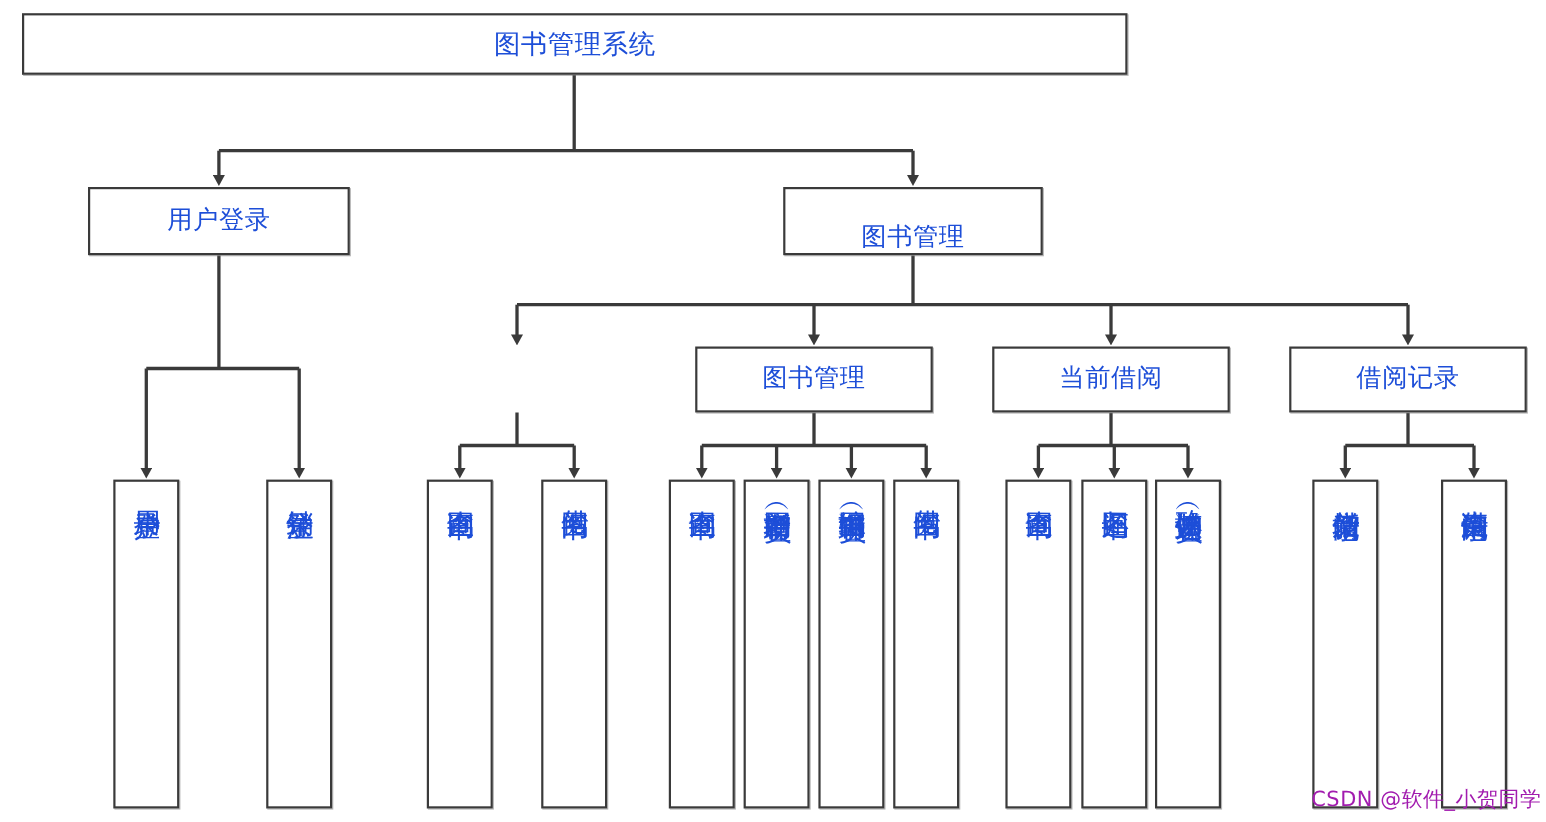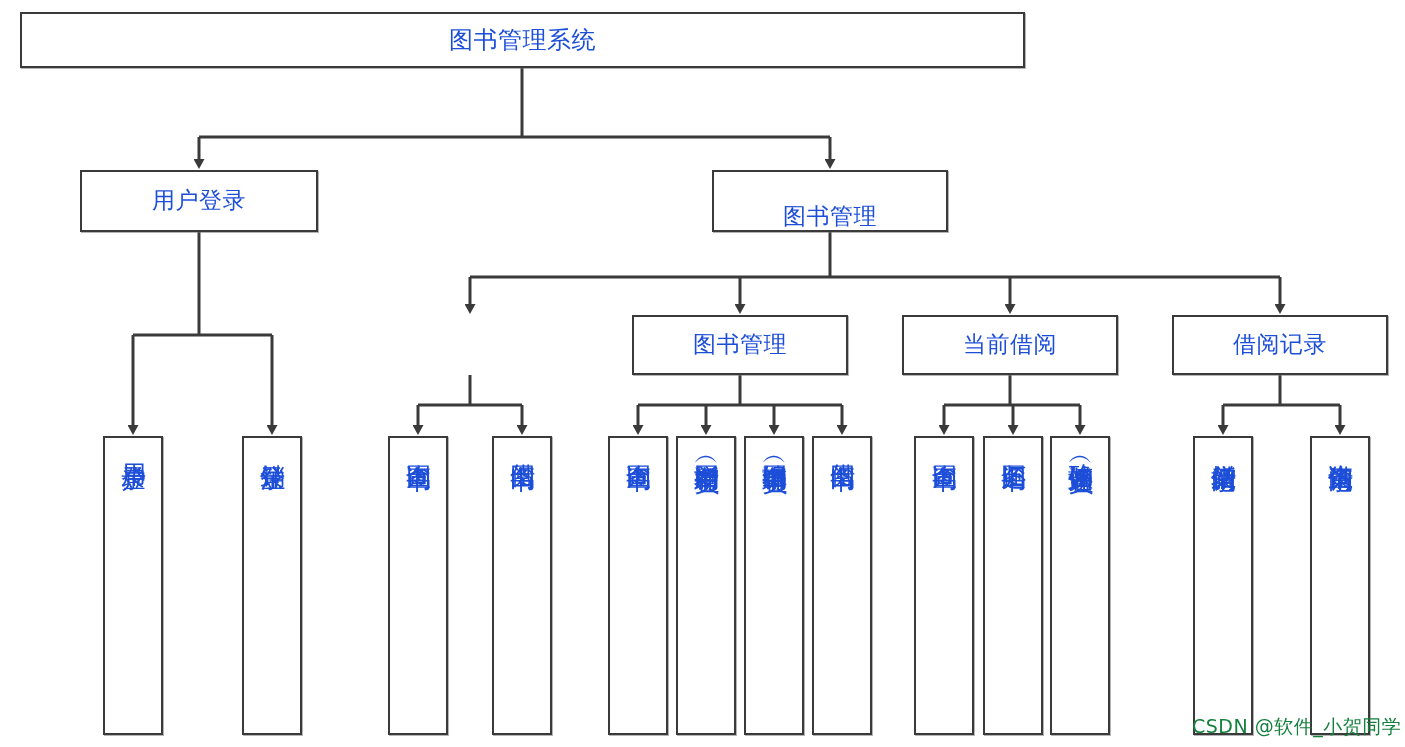--- a/index.html
+++ b/index.html
@@ -60,21 +60,21 @@
     writing-mode: vertical-rl;
     text-orientation: upright;
     font-size: 25px;
     line-height: 1.06;
     letter-spacing: 1px;
     white-space: nowrap;
   }
   .watermark {
     position: absolute;
     font-size: 19px;
-    color: #15803d;
+    color: #a21caf;
     white-space: nowrap;
     z-index: 3;
     letter-spacing: 0.5px;
   }
 </style>
 </head>
 <body>
 
 <div id="canvas">
 

